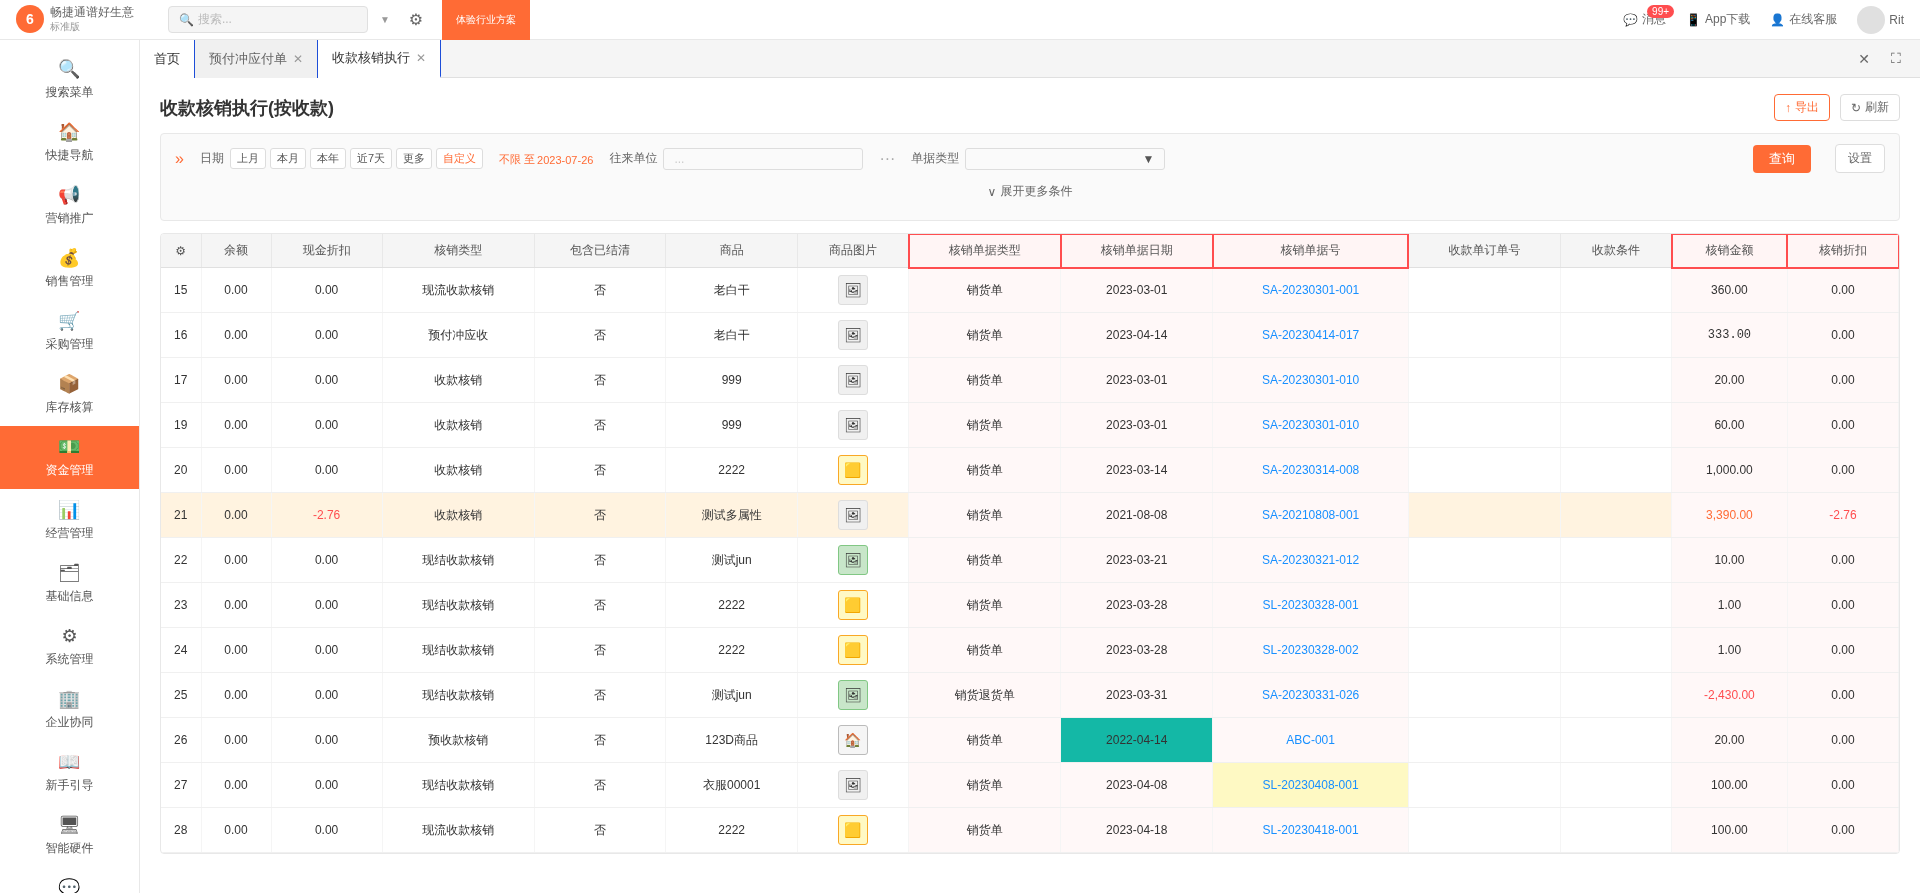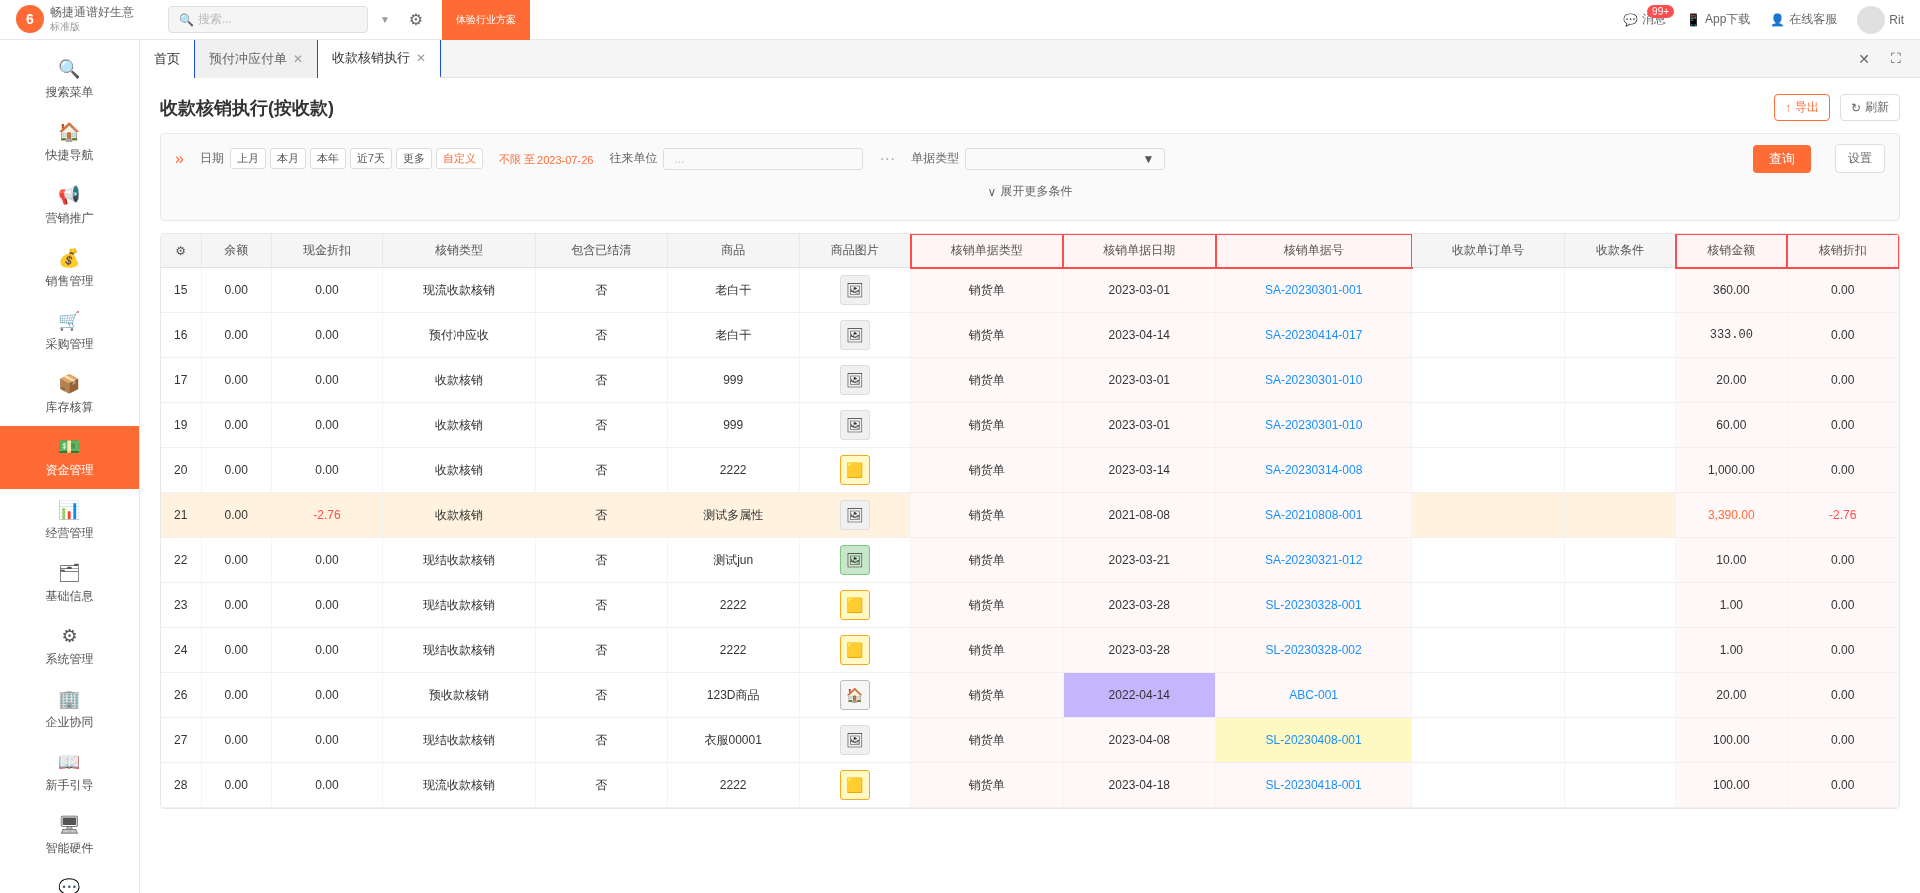--- a/index.html
+++ b/index.html
@@ -444,31 +444,49 @@
       </td>
       <td style="background:#fff8f8">销货单</td>
       <td style="background:#fff8f8">2023-03-28</td>
       <td style="background:#fff8f8"><a class="link-text">SL-20230328-002</a></td>
       <td></td>
       <td></td>
       <td style="background:#fff8f8;">1.00</td>
       <td style="background:#fff8f8;">0.00</td>
     </tr>
               <tr>
+      <td>25</td>
+      <td>0.00</td>
+      <td style="">0.00</td>
+      <td>现结收款核销</td>
+      <td>否</td>
+      <td>测试jun</td>
+      <td>
+        <div class="img-thumb" style="background:#c8e6c9;border-color:#81c784">🖼</div>
+      </td>
+      <td style="background:#fff8f8">销货退货单</td>
+      <td style="background:#fff8f8">2023-03-31</td>
+      <td style="background:#fff8f8"><a class="link-text">SA-20230331-026</a></td>
+      <td></td>
+      <td></td>
+      <td style="background:#fff8f8;color:#ff4d4f">-2,430.00</td>
+      <td style="background:#fff8f8;">0.00</td>
+    </tr>
+              <tr>
       <td>26</td>
       <td>0.00</td>
       <td style="">0.00</td>
       <td>预收款核销</td>
       <td>否</td>
       <td>123D商品</td>
       <td>
         <div class="img-thumb" style="background:#f5f5f5;border-color:#bbb">🏠</div>
       </td>
       <td style="background:#fff8f8">销货单</td>
-      <td style="background:#c4b5fd">2022-04-14</td>
+      <td style="background:#14b8a6">2022-04-14</td>
       <td style="background:#fff8f8"><a class="link-text">ABC-001</a></td>
       <td></td>
       <td></td>
       <td style="background:#fff8f8;">20.00</td>
       <td style="background:#fff8f8;">0.00</td>
     </tr>
               <tr>
       <td>27</td>
       <td>0.00</td>
       <td style="">0.00</td>

